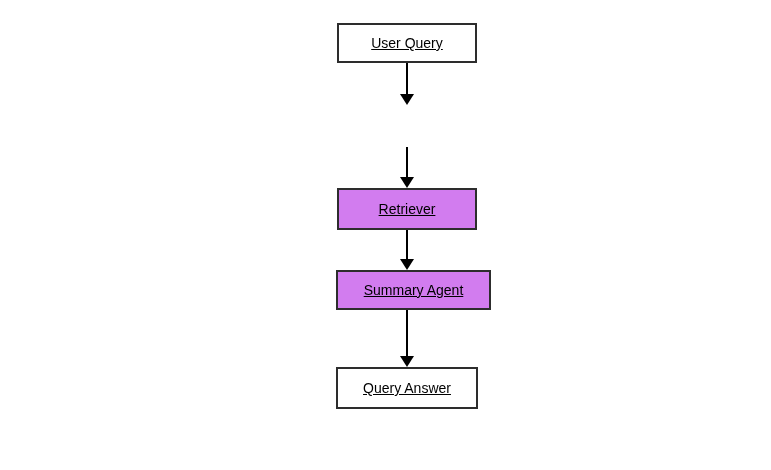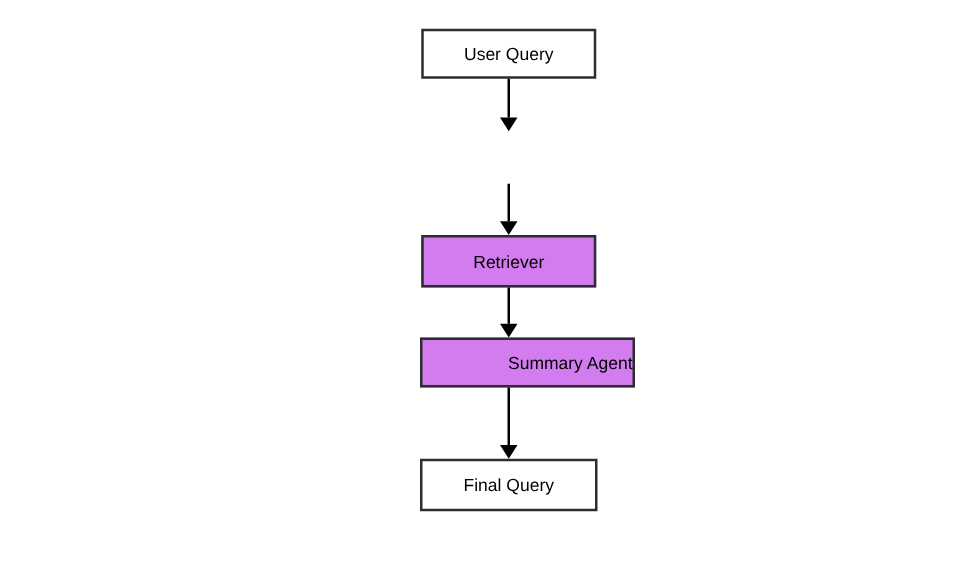--- a/index.html
+++ b/index.html
@@ -20,20 +20,21 @@
     box-sizing: border-box;
     display: flex;
     align-items: center;
     justify-content: center;
     border: 2px solid var(--border, #2d2d2d);
     font-size: 14px;
     line-height: 1;
     color: #000000;
     text-align: center;
     white-space: nowrap;
+    text-decoration: underline;
   }
   .node.io    { background: var(--io-fill, #ffffff); }
   .node.agent { background: var(--agent-fill, #d27cef); }
   .arrow {
     position: absolute;
     width: 14px;
     display: flex;
     flex-direction: column;
     align-items: center;
   }
@@ -72,26 +73,26 @@
 
   <div class="node agent" style="left:337px; top:188px; width:140px; height:42px;">
     <span>Retriever</span>
   </div>
 
   <div class="arrow" style="left:400px; top:230px; height:40px;">
     <div class="arrow-line"></div>
     <div class="arrow-head"></div>
   </div>
 
-  <div class="node agent" style="left:336px; top:270px; width:172px; height:40px;justify-content:flex-end;">
+  <div class="node agent" style="left:336px; top:270px; width:155px; height:40px;">
     <span>Summary Agent</span>
   </div>
 
   <div class="arrow" style="left:400px; top:310px; height:57px;">
     <div class="arrow-line"></div>
     <div class="arrow-head"></div>
   </div>
 
   <div class="node io" style="left:336px; top:367px; width:142px; height:42px;">
-    <span>Final Query</span>
+    <span>Query Answer</span>
   </div>
 
 </div>
 
 </body></html>

